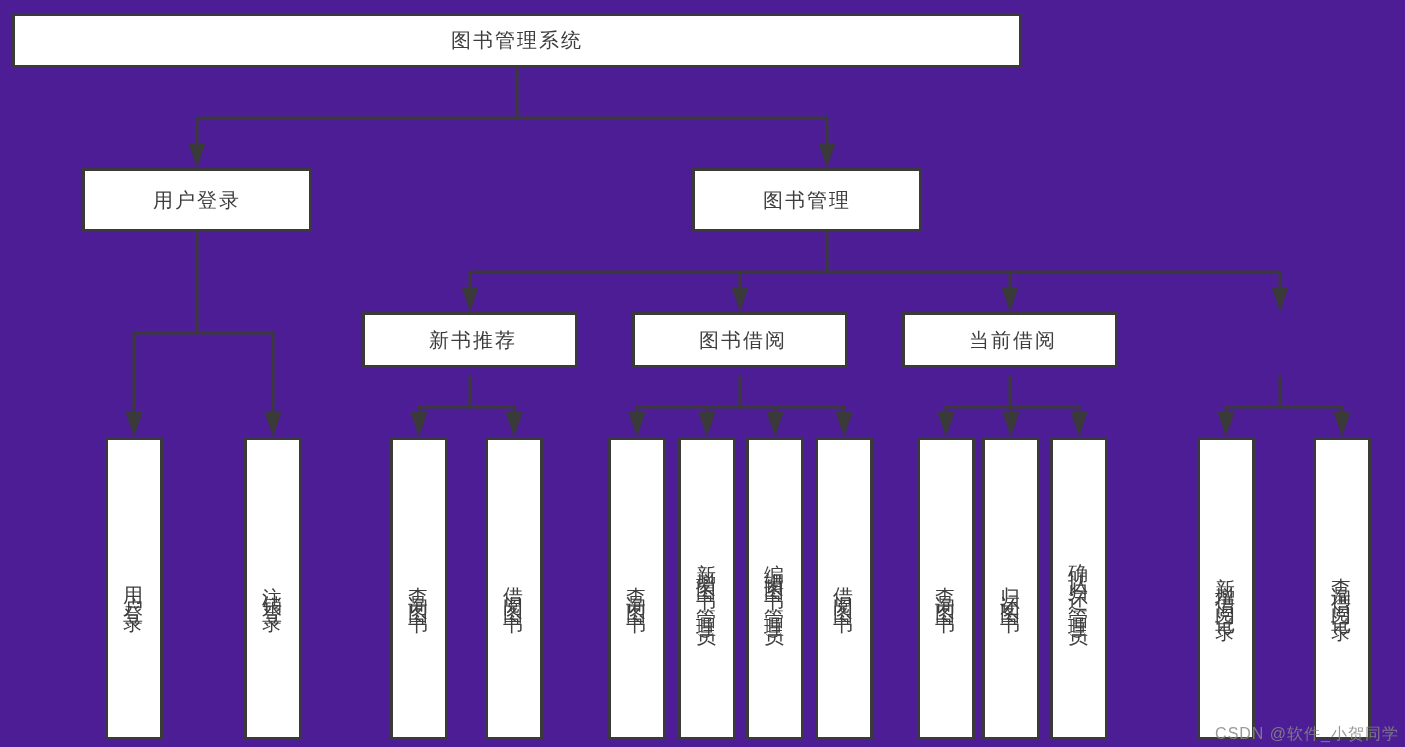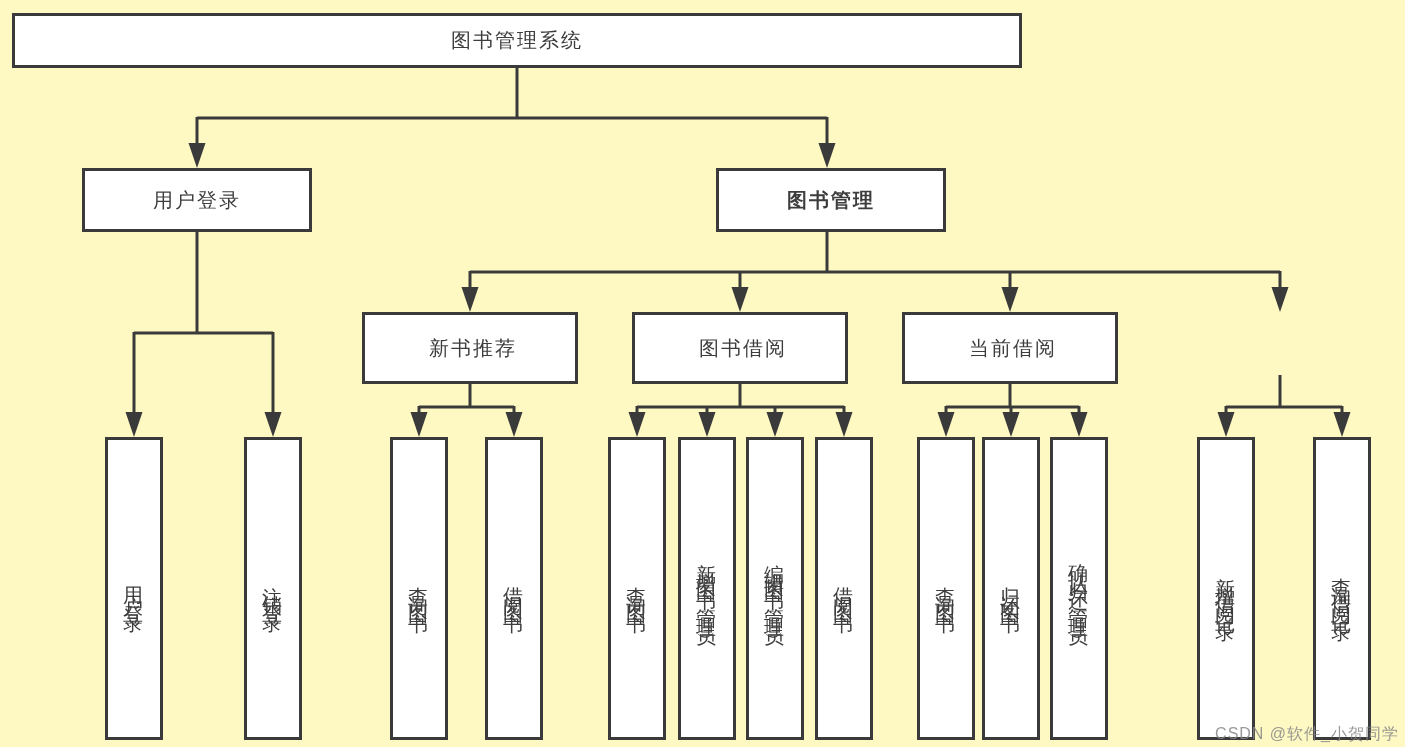--- a/index.html
+++ b/index.html
@@ -4,21 +4,21 @@
 <style>
   html, body {
     margin: 0;
     padding: 0;
     background: #ffffff;
   }
   .canvas {
     position: relative;
     width: 1405px;
     height: 747px;
-    background: #fef9c3;
+    background: #4c1d95;
     font-family: "Liberation Sans", sans-serif;
     overflow: hidden;
   }
   .connectors {
     position: absolute;
     left: 0;
     top: 0;
     width: 1405px;
     height: 747px;
   }
@@ -39,21 +39,21 @@
     writing-mode: vertical-rl;
     text-orientation: mixed;
     letter-spacing: 9px;
     width: 58px;
     height: 303px;
     top: 437px;
     font-size: 20px;
   }
   .root-node   { left: 12px;  top: 13px;  width: 1010px; height: 55px; }
   .l2-node     { top: 168px;  width: 230px; height: 64px; }
-  .l3-node     { top: 312px;  width: 216px; height: 72px; padding-left: 6px; }
+  .l3-node     { top: 312px;  width: 216px; height: 56px; padding-left: 6px; }
   .watermark {
     position: absolute;
     right: 6px;
     bottom: 2px;
     font-size: 16px;
     color: rgba(135, 135, 135, 0.85);
     letter-spacing: 1px;
     white-space: nowrap;
   }
 </style>
@@ -127,21 +127,21 @@
       <polygon points="1002.5,412 1019.5,412 1011,437"></polygon>
       <polygon points="1070.5,412 1087.5,412 1079,437"></polygon>
       <polygon points="1217.5,412 1234.5,412 1226,437"></polygon>
       <polygon points="1333.5,412 1350.5,412 1342,437"></polygon>
     </g>
   </svg>
 
   <div class="node root-node">图书管理系统</div>
 
   <div class="node l2-node" style="left:82px;">用户登录</div>
-  <div class="node l2-node" style="left:716px;font-weight:bold;">图书管理</div>
+  <div class="node l2-node" style="left:692px;">图书管理</div>
 
   <div class="node l3-node" style="left:362px;">新书推荐</div>
   <div class="node l3-node" style="left:632px;">图书借阅</div>
   <div class="node l3-node" style="left:902px;">当前借阅</div>
 
   <div class="node vertical" style="left:105px;">用户登录</div>
   <div class="node vertical" style="left:244px;">注销登录</div>
   <div class="node vertical" style="left:390px;">查询图书</div>
   <div class="node vertical" style="left:485px;">借阅图书</div>
   <div class="node vertical" style="left:608px;">查询图书</div>

